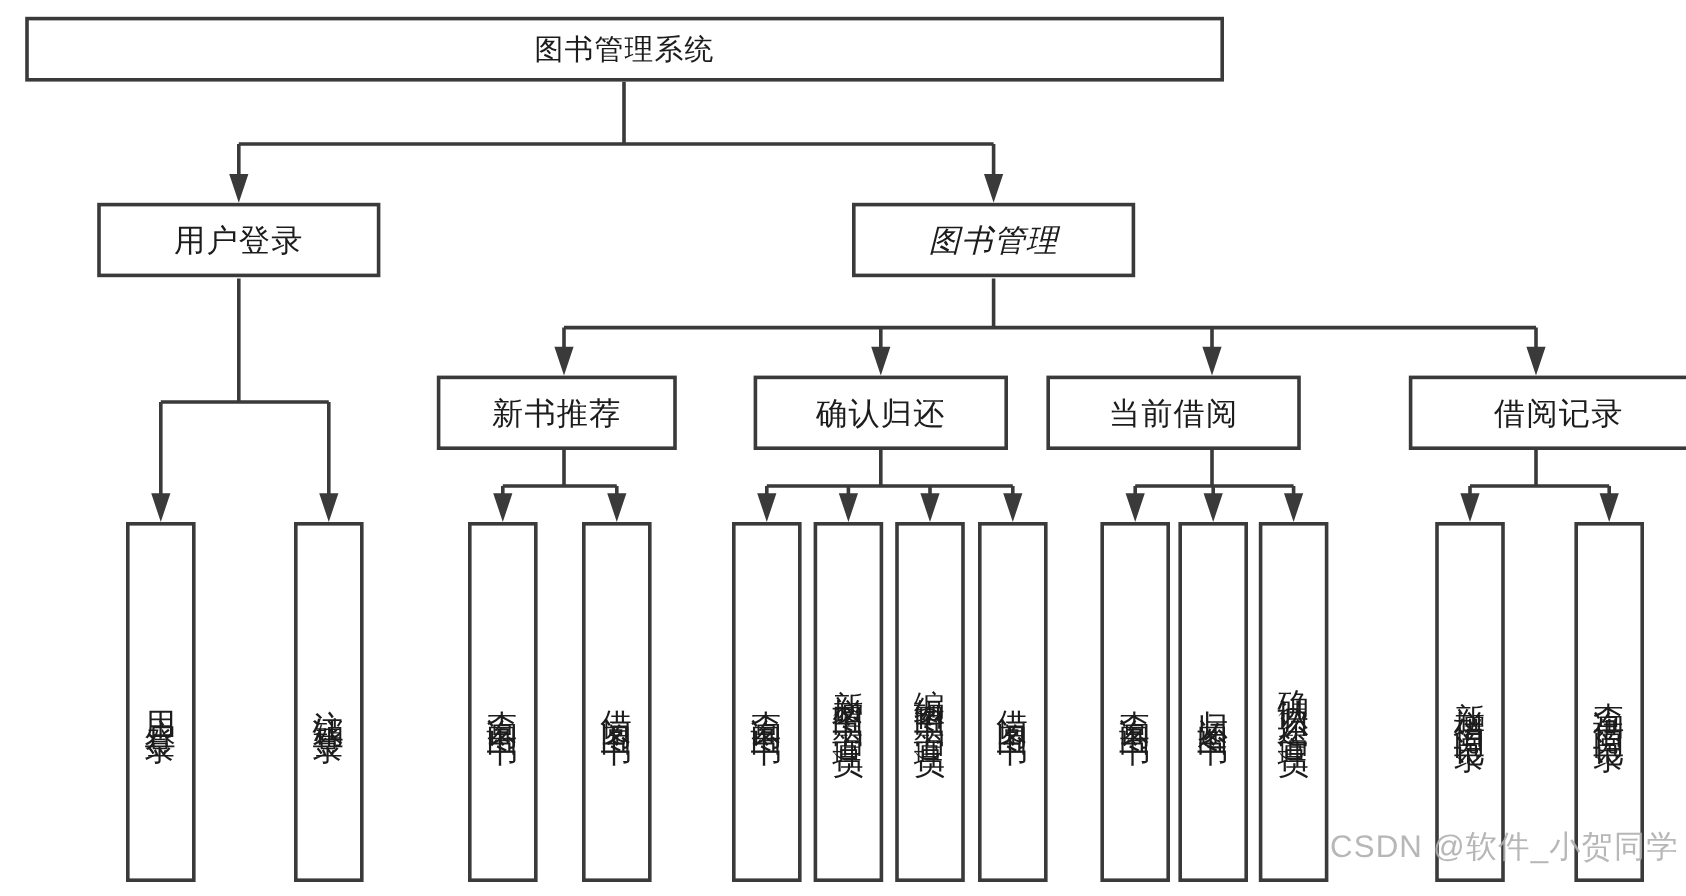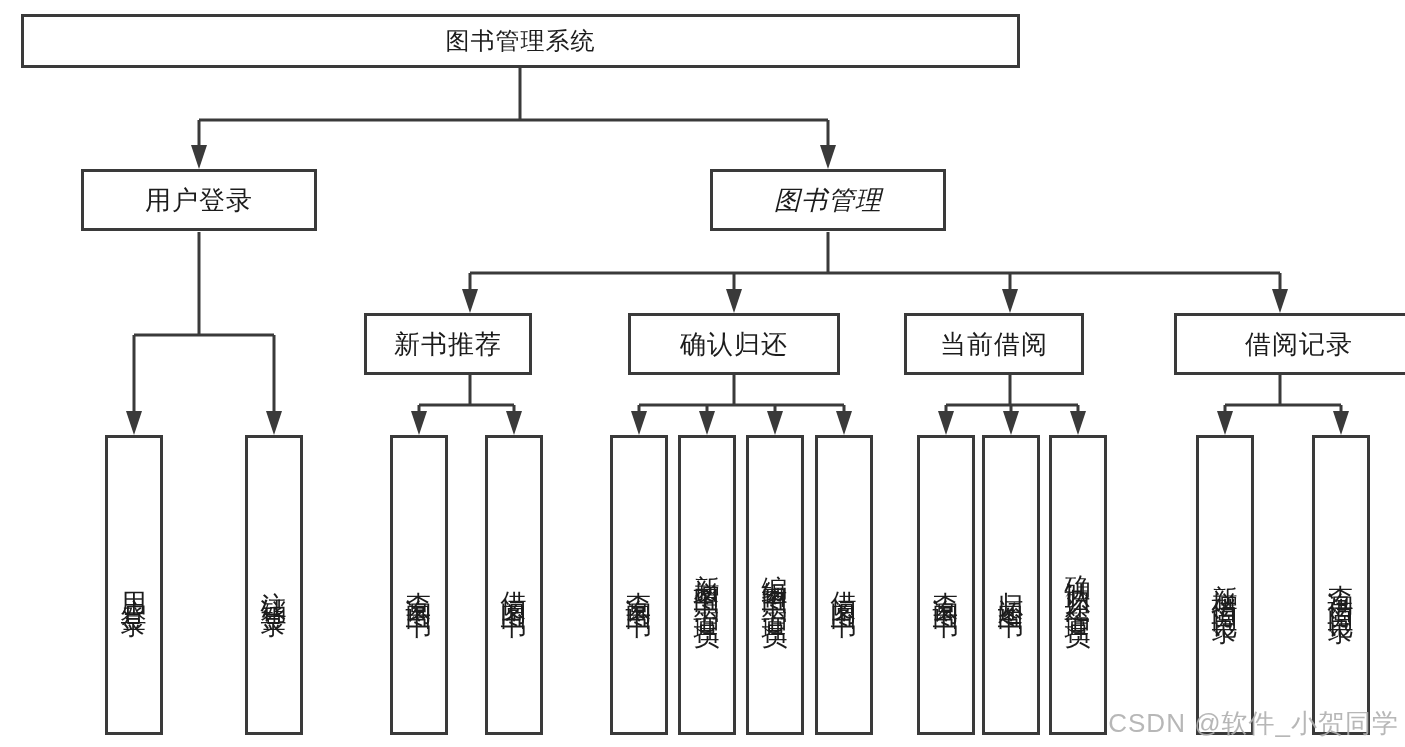--- a/index.html
+++ b/index.html
@@ -45,21 +45,21 @@
     writing-mode: vertical-rl;
     text-orientation: mixed;
     font-size: 26px;
     line-height: 1;
     letter-spacing: 7px;
     white-space: nowrap;
   }
   .watermark {
     position: absolute;
     right: 6px;
-    bottom: 6px;
+    bottom: 24px;
     z-index: 5;
     font-size: 26px;
     color: rgba(175, 175, 175, 0.9);
     letter-spacing: 1px;
     white-space: nowrap;
   }
 </style>
 </head>
 <body>
 
@@ -99,23 +99,23 @@
                M1217 411 L1233 411 L1225 435 Z
                M1333 411 L1349 411 L1341 435 Z"></path>
     </g>
   </svg>
 
   <div class="box root-label" style="left:21px; top:14px; width:999px; height:54px;">图书管理系统</div>
 
   <div class="box h-label" style="left:81px; top:169px; width:236px; height:62px;">用户登录</div>
   <div class="box h-label" style="left:710px; top:169px; width:236px; height:62px;font-style:italic;">图书管理</div>
 
-  <div class="box h-label" style="left:364px; top:313px; width:168px; height:62px;">新书推荐</div>
+  <div class="box h-label" style="left:364px; top:313px; width:200px; height:62px;">新书推荐</div>
   <div class="box h-label" style="left:628px; top:313px; width:212px; height:62px;">确认归还</div>
-  <div class="box h-label" style="left:904px; top:313px; width:180px; height:62px;">当前借阅</div>
+  <div class="box h-label" style="left:872px; top:313px; width:212px; height:62px;">当前借阅</div>
   <div class="box h-label" style="left:1174px; top:313px; width:238px; height:62px;padding-left:12px;">借阅记录</div>
 
   <div class="box leaf" style="left:105px; top:435px; width:58px; height:300px;">用户登录</div>
   <div class="box leaf" style="left:245px; top:435px; width:58px; height:300px;">注销登录</div>
 
   <div class="box leaf" style="left:390px; top:435px; width:58px; height:300px;">查询图书</div>
   <div class="box leaf" style="left:485px; top:435px; width:58px; height:300px;">借阅图书</div>
 
   <div class="box leaf" style="left:610px; top:435px; width:58px; height:300px;">查询图书</div>
   <div class="box leaf" style="left:678px; top:435px; width:58px; height:300px;">新增图书（管理员）</div>

